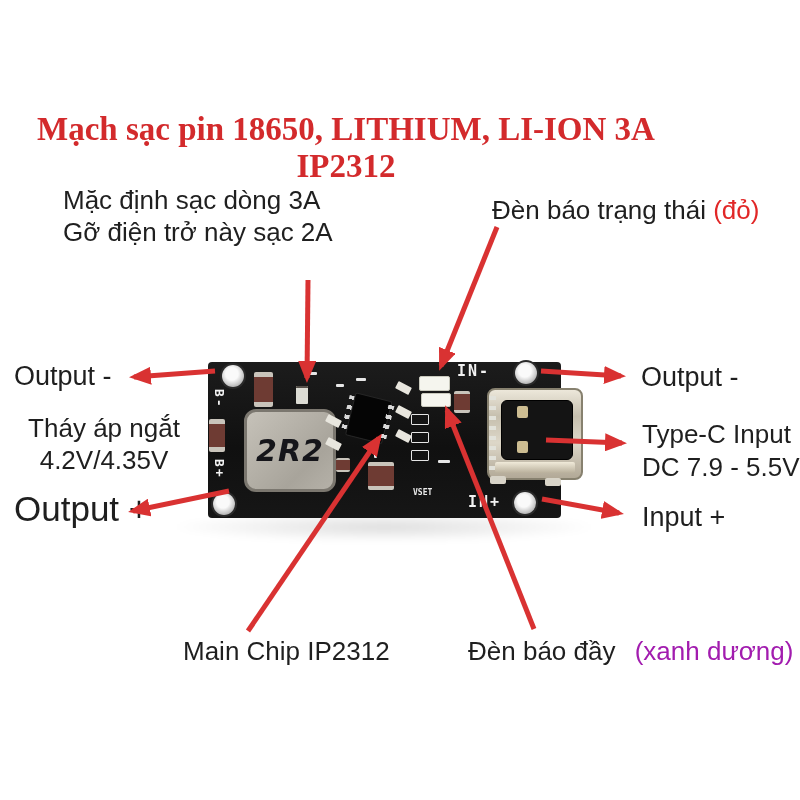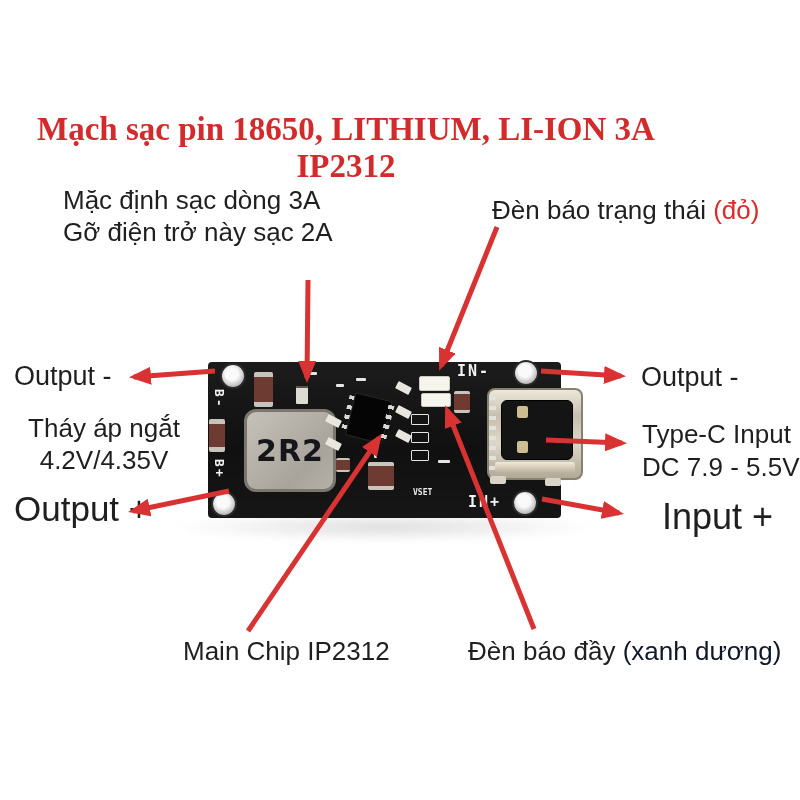--- a/index.html
+++ b/index.html
@@ -19,25 +19,25 @@
   .note{
     left:63px;top:184px;font-size:26px;line-height:32px;color:#1f1f1f;z-index:4;
   }
   .lbl{font-size:26px;line-height:32px;color:#1f1f1f;z-index:4;white-space:nowrap;}
   .lbl-status{left:492px;top:194px;text-align:center;}
   .lbl-outminus{left:14px;top:360px;font-size:27px;}
   .lbl-cutoff{left:25px;top:412px;width:158px;text-align:center;}
   .lbl-outplus{left:14px;top:493px;font-size:35px;text-align:right;}
   .lbl-inminus{left:641px;top:361px;font-size:27px;}
   .lbl-typec{left:642px;top:418px;line-height:33px;}
-  .lbl-inplus{left:642px;top:501px;font-size:36px;margin-left:20px;}
+  .lbl-inplus{left:642px;top:501px;font-size:27px;}
   .lbl-mainchip{left:183px;top:635px;}
   .lbl-fullled{left:468px;top:635px;}
   .red-txt{color:#e12727;}
-  .blue-txt{color:#0f172a;}
+  .blue-txt{color:#a21caf;margin-left:12px;}
   
   .board-shadow{
     left:168px;top:512px;width:432px;height:30px;z-index:0;
     background:radial-gradient(ellipse at center,rgba(0,0,0,0.13),rgba(0,0,0,0) 70%);
     filter:blur(3px);
   }
   .board{
     left:208px;top:362px;width:353px;height:156px;z-index:1;
     background:linear-gradient(180deg,#1c1c1c,#101010 55%,#161616);
     border-radius:4px;
@@ -62,20 +62,21 @@
   }
   .inductor{
     position:absolute;left:36px;top:47px;width:86px;height:77px;
     background:linear-gradient(135deg,#c6c2b9,#a8a49b 70%,#b5b1a8);
     border:3px solid #7b776f;border-radius:12px;
     display:flex;align-items:center;justify-content:center;
   }
   .inductor span{
     font-family:"DejaVu Sans",sans-serif;font-weight:bold;font-size:30px;color:#15151a;
     letter-spacing:1px;
+    font-style:italic;
   }
   .chip{
     position:absolute;left:137px;top:34px;width:46px;height:42px;
     transform:rotate(14deg);
   }
   .chip .body{
     position:absolute;left:5px;top:0;width:36px;height:42px;background:#050505;
     border:1px solid #262626;border-radius:2px;
   }
   .chip .pins-l,.chip .pins-r{

